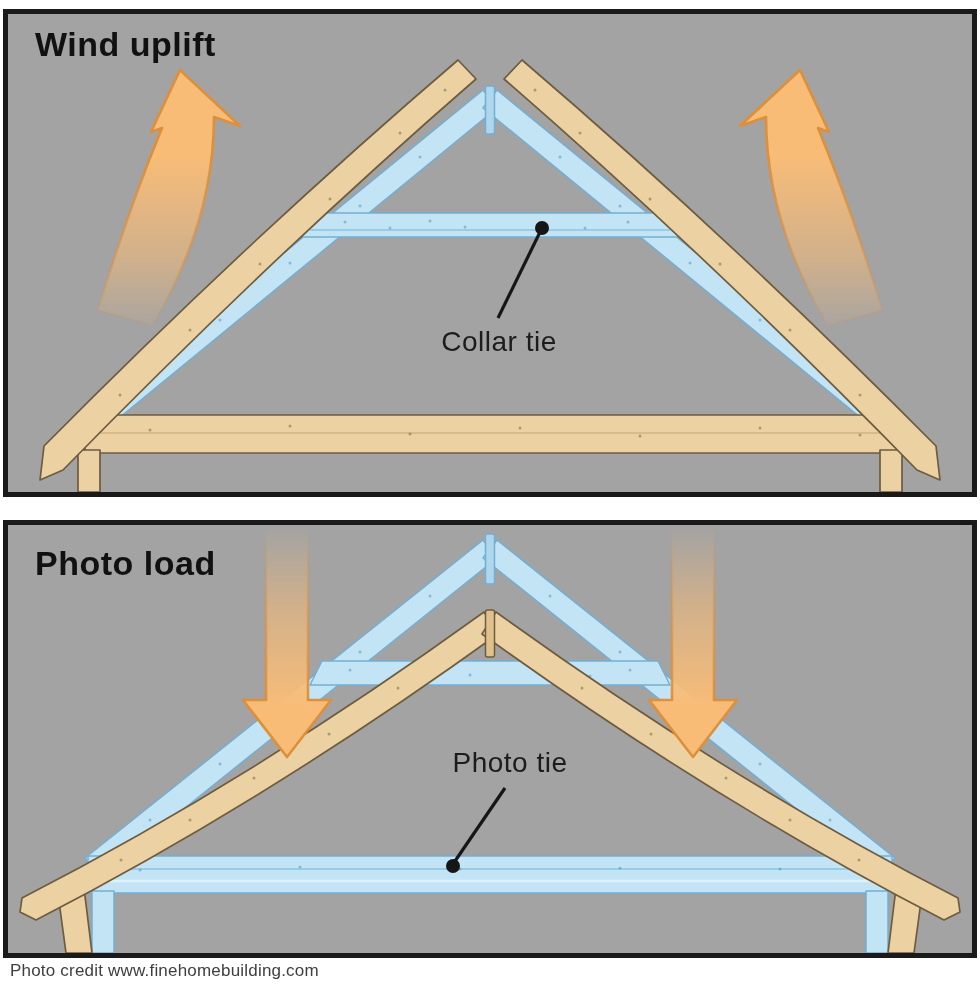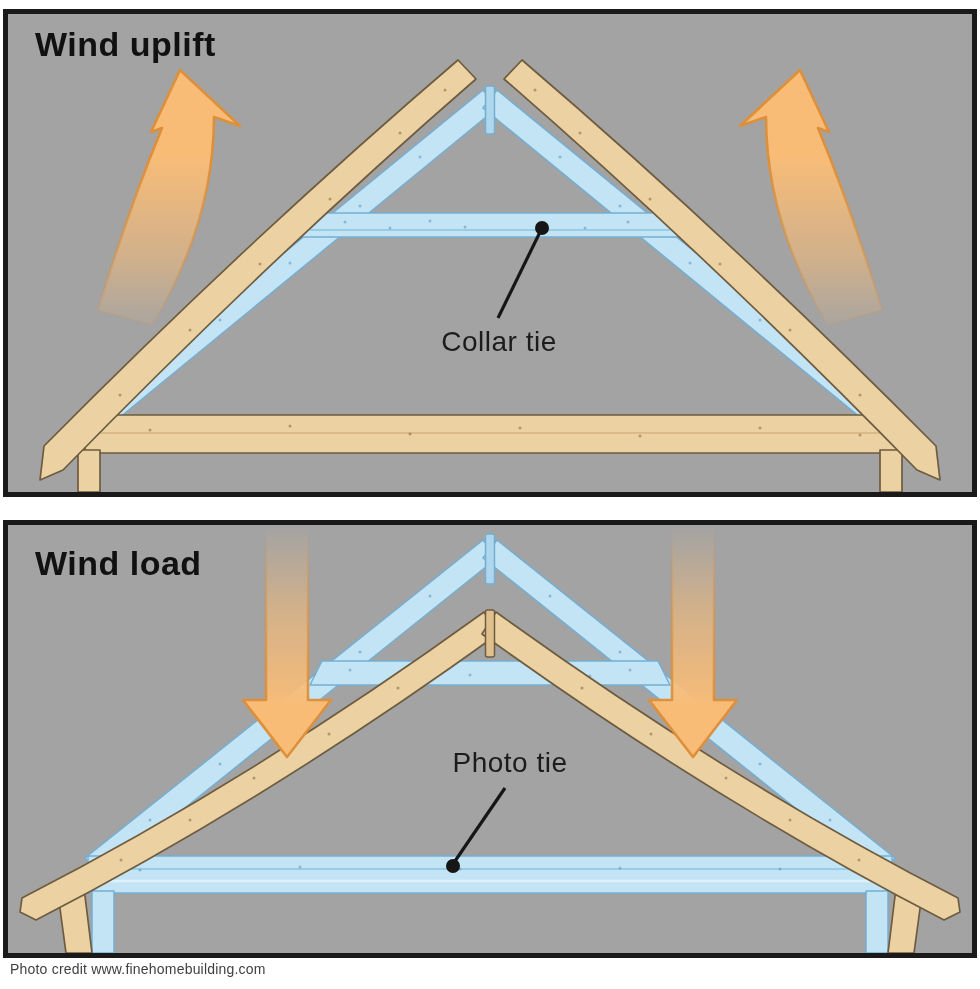--- a/index.html
+++ b/index.html
@@ -16,21 +16,21 @@
   .panel-title { position:absolute; margin:0; left:27px; font-size:34px;
                  font-weight:700; color:#111; letter-spacing:.5px; line-height:1.1; }
   .panel-wind .panel-title { top:12px; }
   .panel-snow .panel-title { top:20px; }
 
   .callout { position:absolute; font-size:28px; font-weight:400; color:var(--label-ink,#1c1c1c);
              text-align:center; letter-spacing:.5px; line-height:1; }
   .callout-wind { left:391px; top:306px; width:200px;margin-top:8px; }
   .callout-snow { left:402px; top:224px; width:200px; }
 
-  .credit { position:absolute; left:10px; top:961px; font-size:14px;
+  .credit { position:absolute; left:10px; top:961px; font-size:17px;
             color:var(--credit-ink,#3f3f3f); letter-spacing:.2px; }
 
   
   .tan  { fill:var(--wood-tan,#ecd2a3);  stroke:var(--wood-tan-outline,#6e5c40);
           stroke-width:1.7; stroke-linejoin:round; }
   .tan-dark { fill:#e0c18d; stroke:var(--wood-tan-outline,#6e5c40);
           stroke-width:1.5; stroke-linejoin:round; }
   .blue { fill:var(--truss-blue,#c3e4f5); stroke:var(--truss-blue-outline,#74aed2);
           stroke-width:1.5; stroke-linejoin:round; }
   .blue-dark { fill:#aed7ee; stroke:var(--truss-blue-outline,#74aed2);
@@ -198,18 +198,18 @@
         <circle cx="859" cy="860" r="1.5"></circle>
       </g>
 
       <path class="arrow-down" d="M 266,527 L 266,700 L 243,700 L 287,757 L 331,700 L 308,700 L 308,527 Z"></path>
       <path class="arrow-down" d="M 672,527 L 672,700 L 649,700 L 693,757 L 737,700 L 714,700 L 714,527 Z"></path>
 
       <line class="leader" x1="505" y1="788" x2="453" y2="864"></line>
       <circle class="leader-dot" cx="453" cy="866" r="7"></circle>
     </svg>
 
-    <h2 class="panel-title">Wind load</h2>
+    <h2 class="panel-title">Photo load</h2>
     <div class="callout callout-snow">Photo tie</div>
   </section>
 
   <div class="credit">Photo credit www.finehomebuilding.com</div>
 </div>
 
 </body></html>

